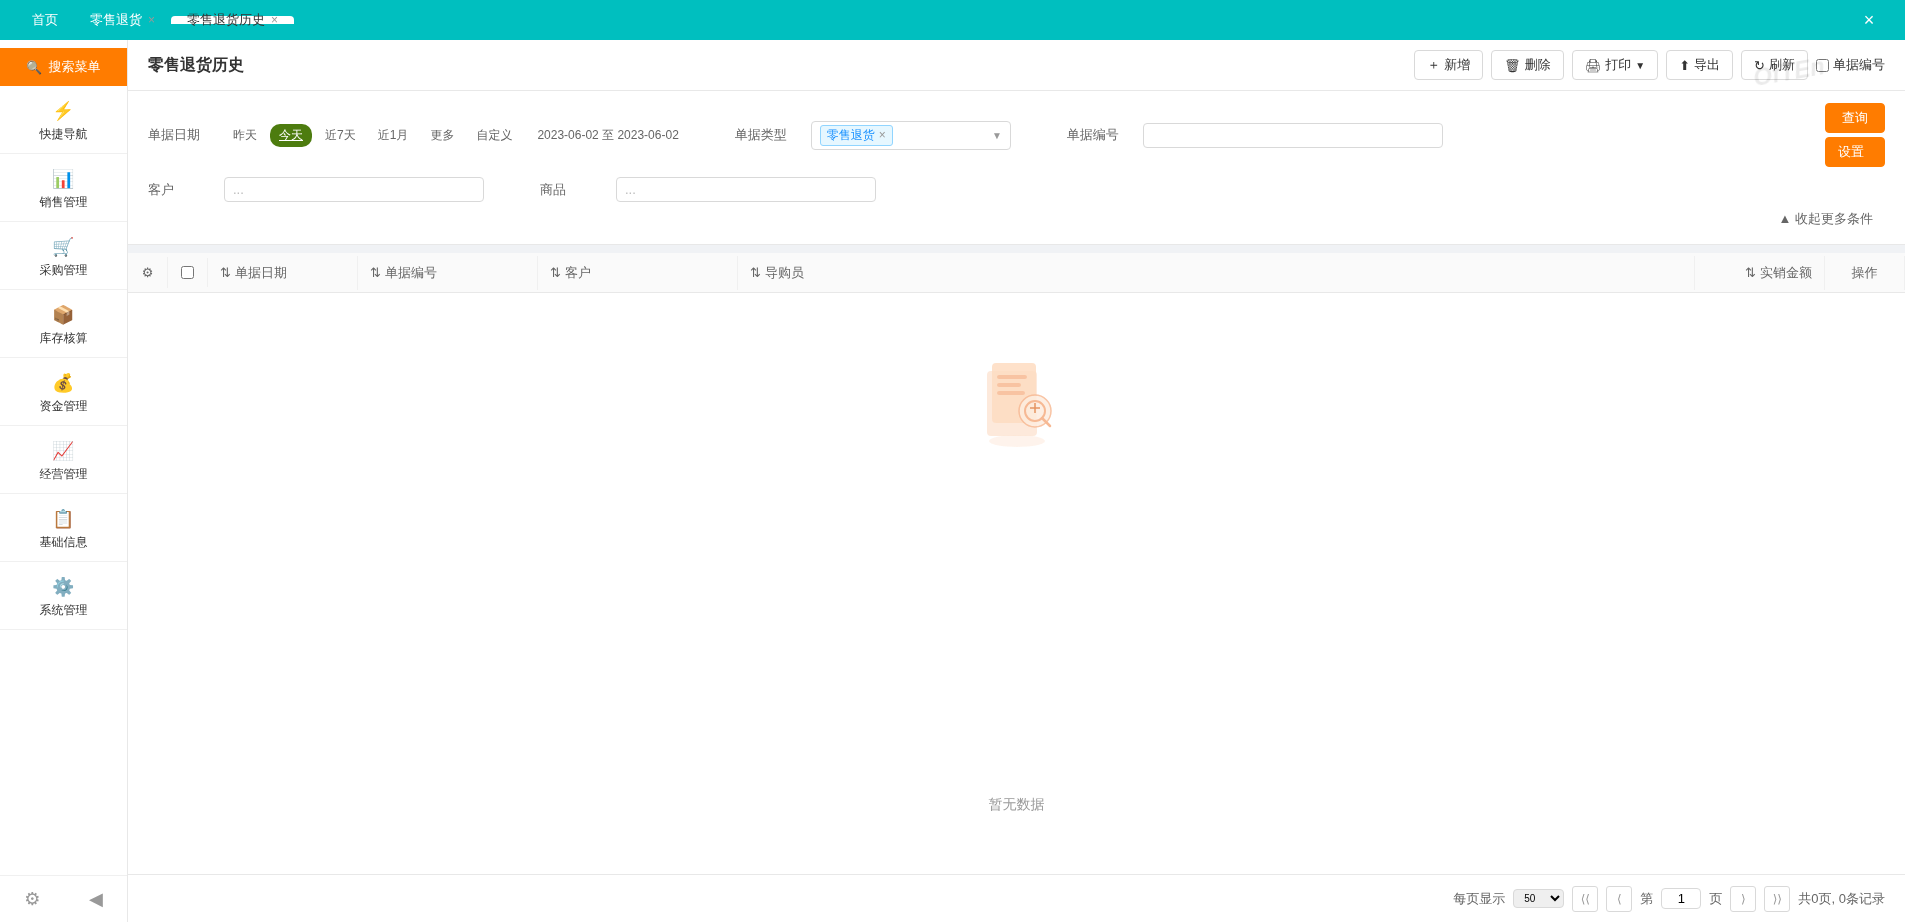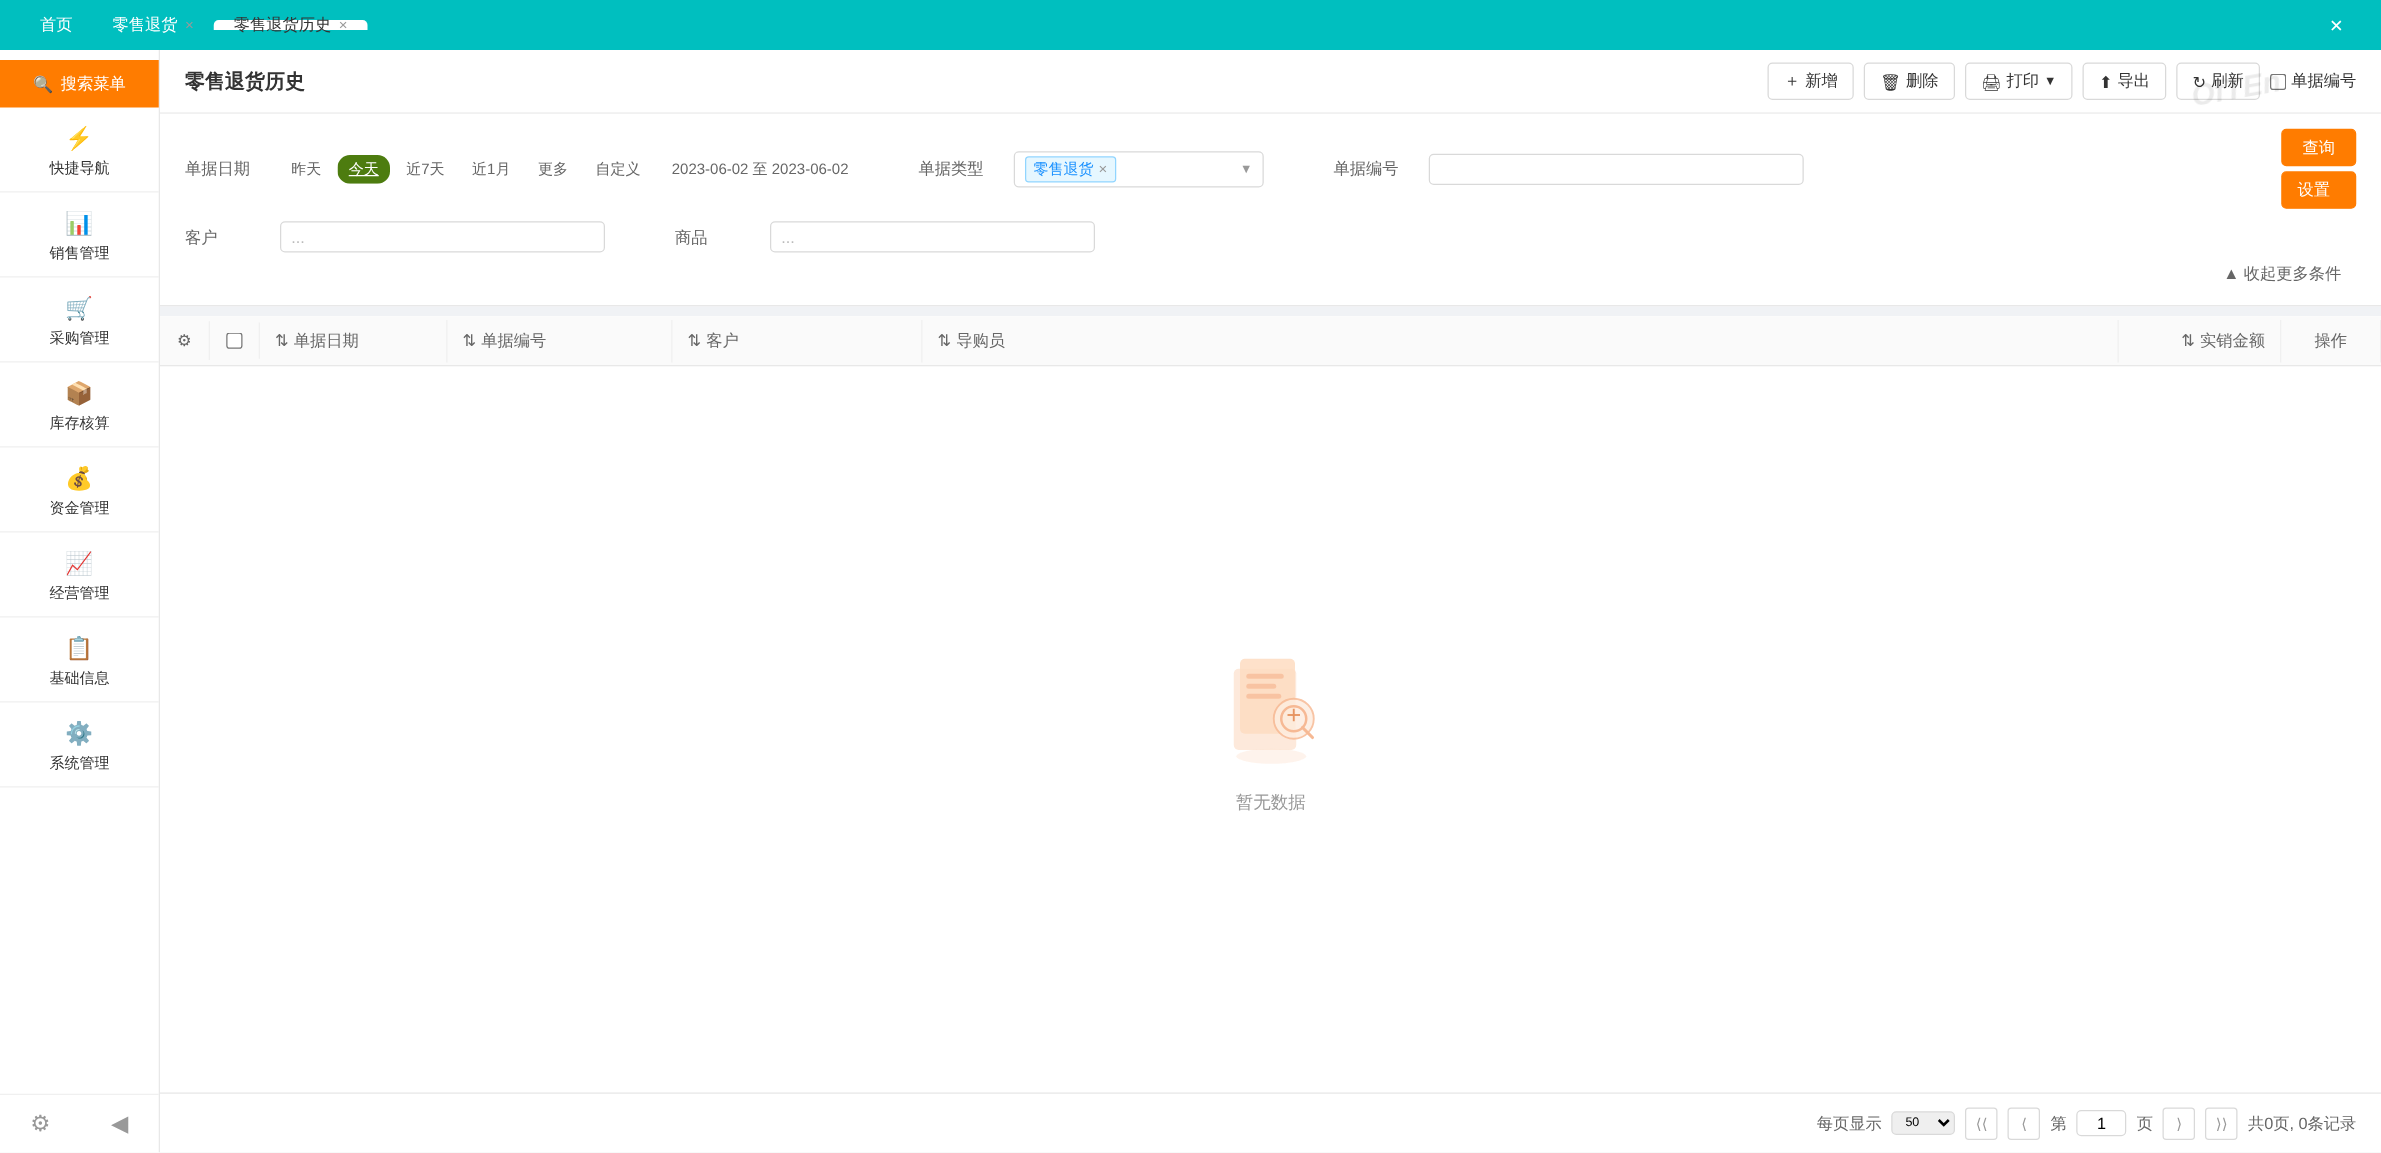--- a/index.html
+++ b/index.html
@@ -58,21 +58,21 @@
     .th.settings { width: 40px; justify-content: center; border-right: 1px solid #f0f0f0; }
     .th.checkbox-col { width: 40px; justify-content: center; }
     .th.date-col { width: 150px; }
     .th.num-col { width: 180px; }
     .th.customer-col { width: 200px; }
     .th.guide-col { flex: 1; }
     .th.amount-col { width: 130px; justify-content: flex-end; }
     .th.action-col { width: 80px; justify-content: center; }
 
     
-    .empty-state { flex: 1; display: flex; flex-direction: column; align-items: center; justify-content: center; padding: 60px 0; }
+    .empty-state { flex: 1; display: flex; flex-direction: column; align-items: center; justify-content: space-between; padding: 60px 0; }
     .empty-icon { width: 100px; height: 100px; position: relative; margin-bottom: 16px; }
     .empty-text { color: #999; font-size: 14px; }
 
     
     .pagination { height: 48px; background: #fff; border-top: 1px solid #e8e8e8; display: flex; align-items: center; justify-content: flex-end; padding: 0 20px; gap: 8px; font-size: 13px; color: #666; }
     .pagination-select { border: 1px solid #d9d9d9; border-radius: 4px; padding: 2px 6px; font-size: 10px; cursor: pointer; }
     .page-nav { width: 26px; height: 26px; display: flex; align-items: center; justify-content: center; border: 1px solid #d9d9d9; border-radius: 3px; cursor: pointer; color: #999; font-size: 12px; }
     .page-input { border: 1px solid #d9d9d9; border-radius: 4px; width: 40px; text-align: center; padding: 2px 4px; font-size: 13px; }
 
     

